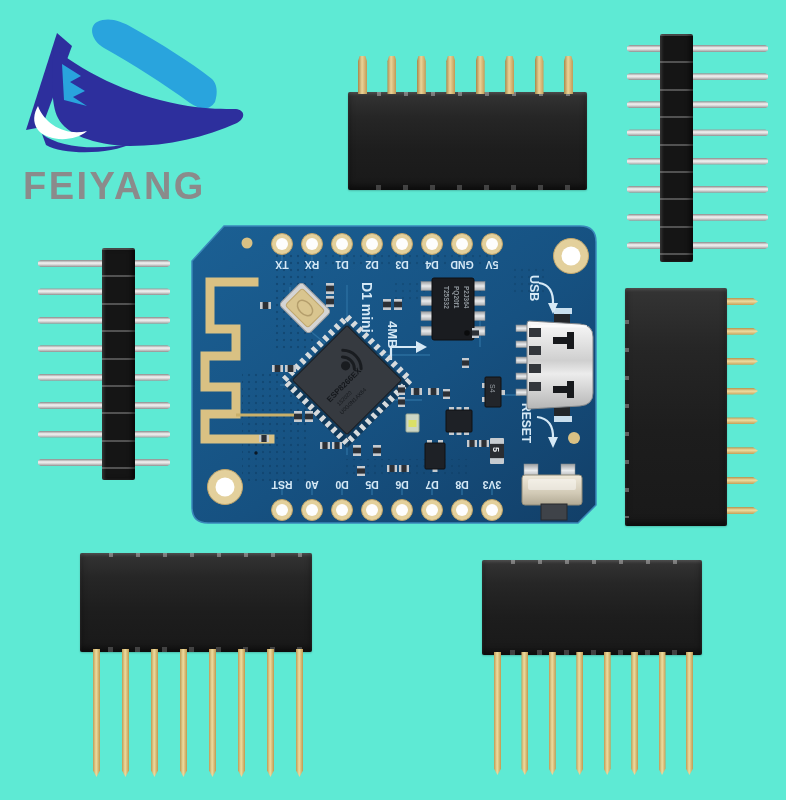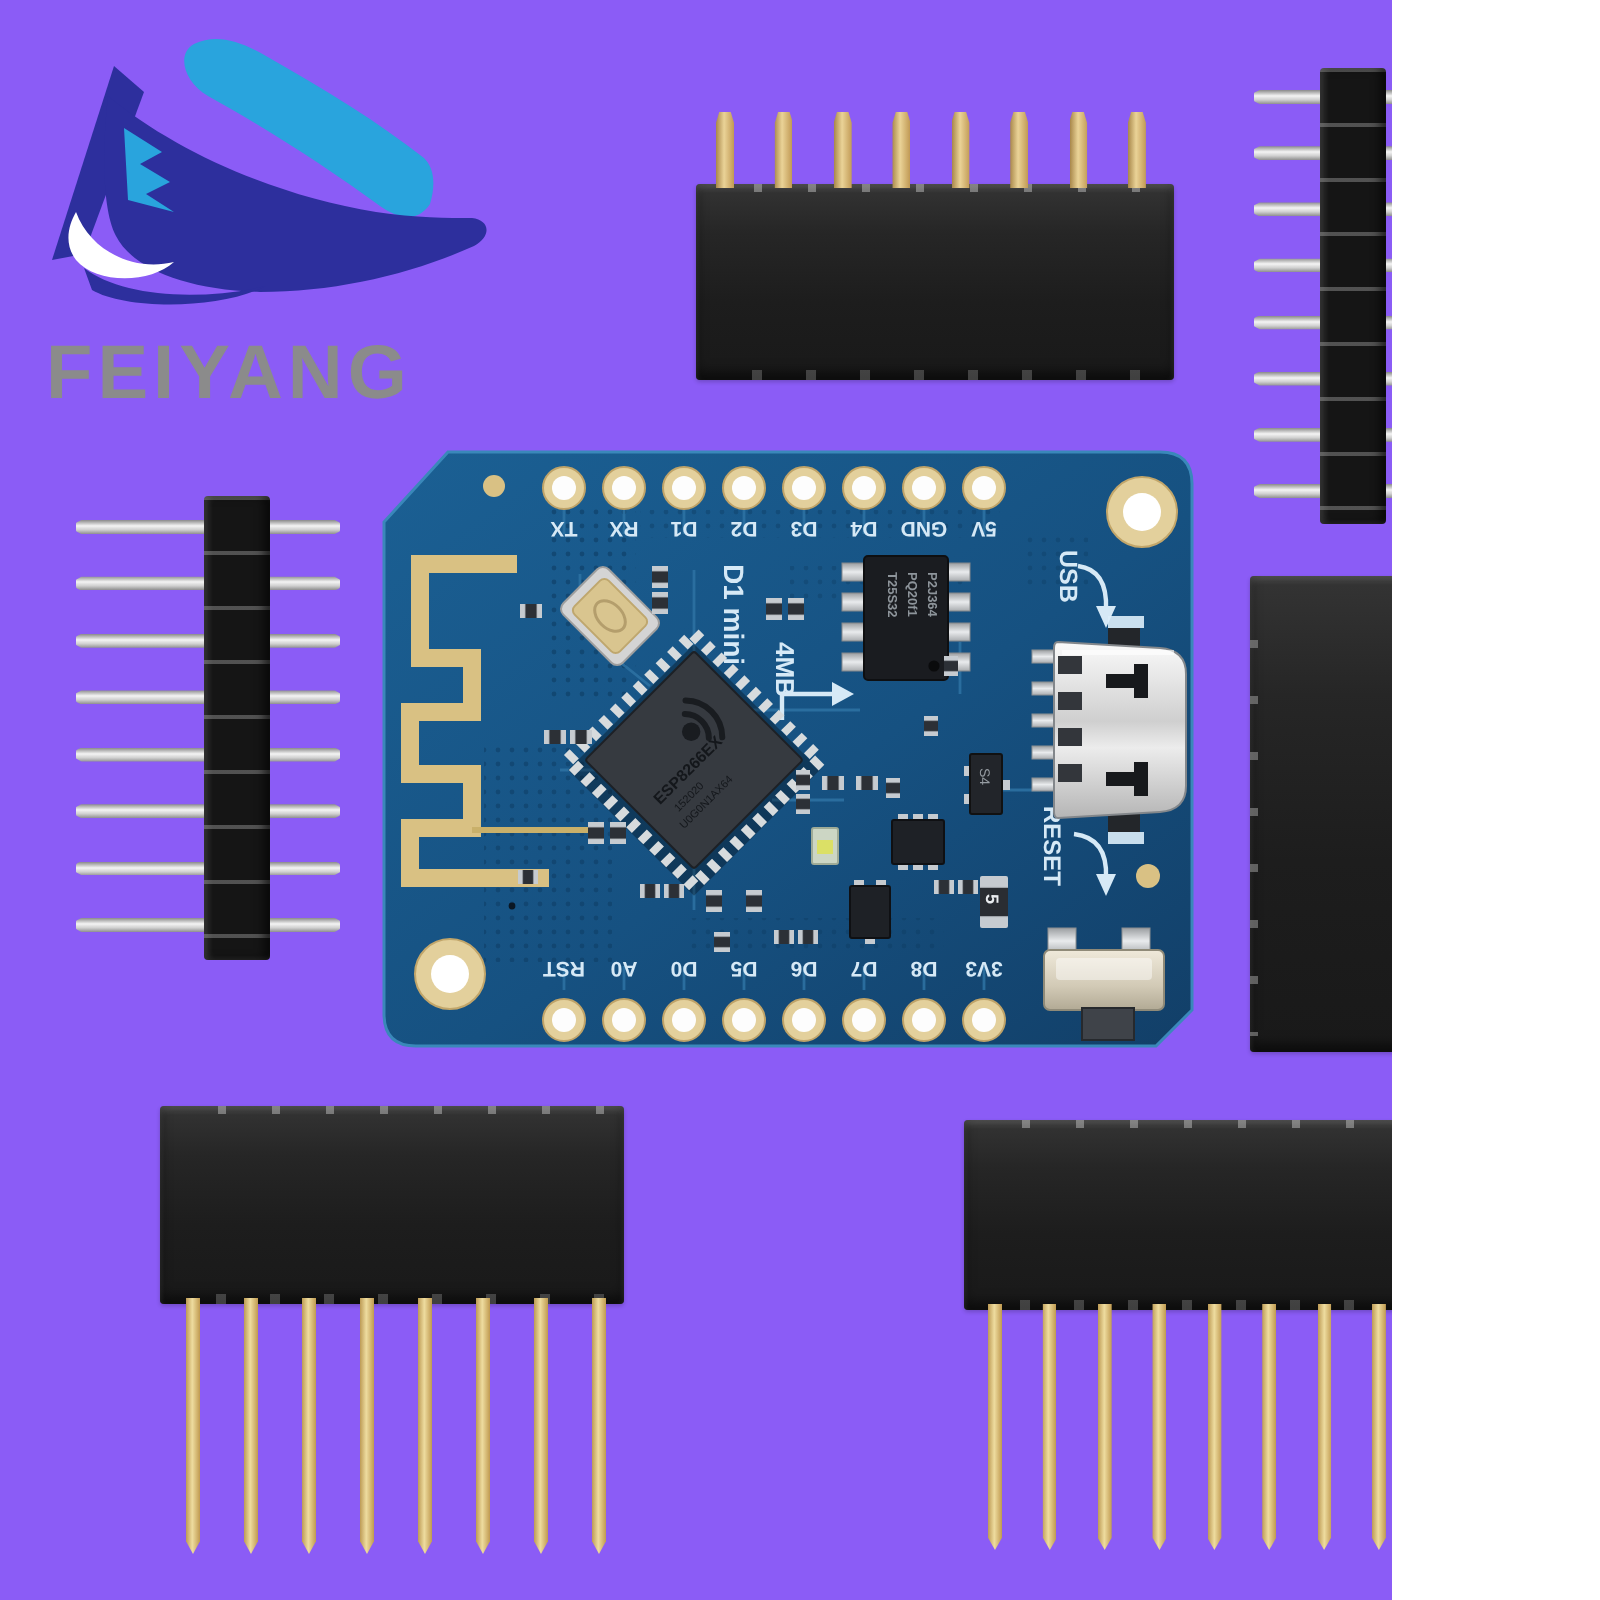--- a/index.html
+++ b/index.html
@@ -1,16 +1,16 @@
 <!DOCTYPE html>
 <html><head>
 <meta charset="utf-8">
 <style>
   html,body{margin:0;padding:0;background:#fff;}
-  .stage{position:relative;width:696px;height:800px;background:#8b5cf6;overflow:hidden;
+  .stage{position:relative;width:786px;height:800px;background:#5eead4;overflow:hidden;
          font-family:"Liberation Sans",sans-serif;text-align:right;}
   svg text{font-family:"Liberation Sans",sans-serif;}
 
   
   .hdr{position:absolute;}
   .fh-body{position:absolute;border-radius:2px;
     background:linear-gradient(180deg,#343434,#262626 25%,#1d1d1d 60%,#191919);
     box-shadow:inset 0 2px 3px rgba(255,255,255,.14), inset 0 -4px 6px rgba(0,0,0,.55), 0 1px 2px rgba(0,0,0,.2);}
   .fh-body::after{content:"";position:absolute;left:6px;right:6px;bottom:0;height:5px;opacity:.55;
     background:repeating-linear-gradient(90deg,transparent 0 22px,#6a6a6a 22px 27px);}

